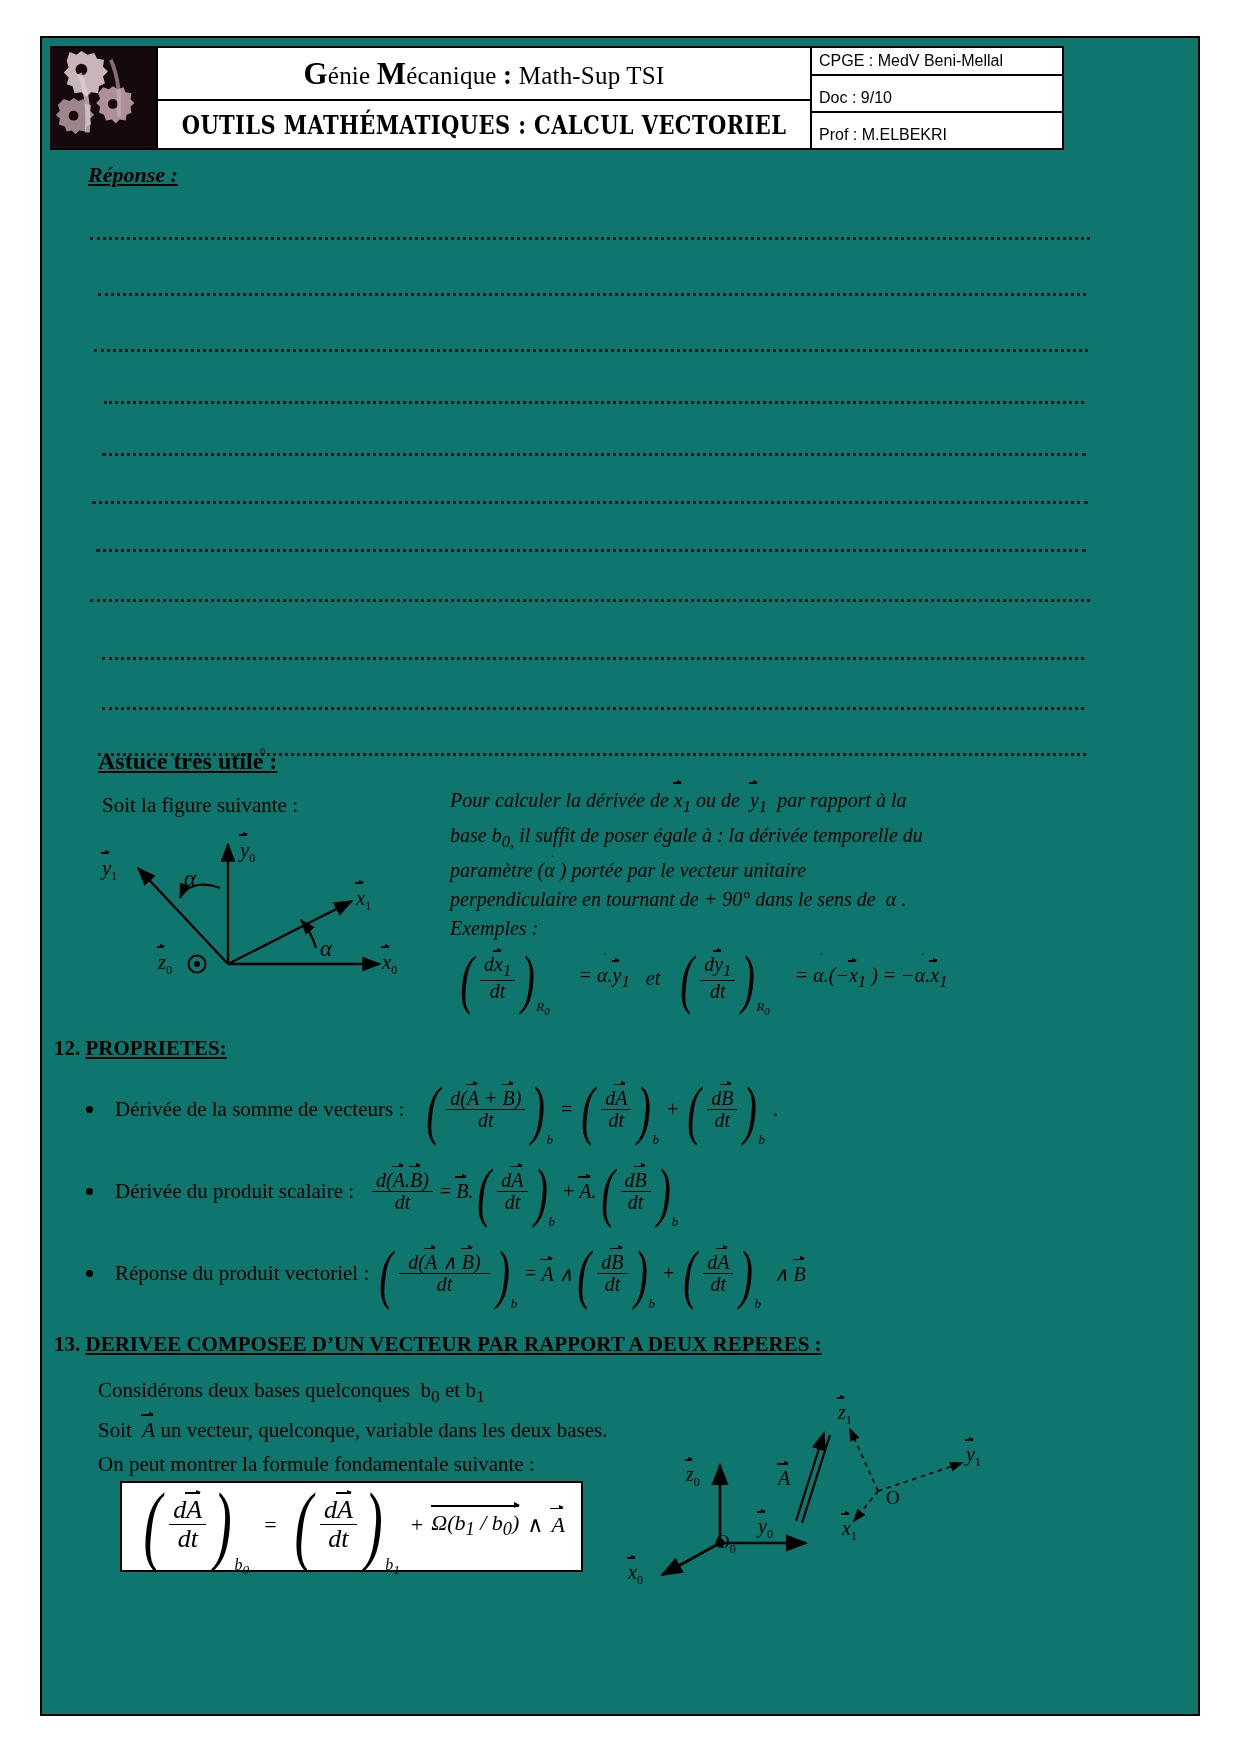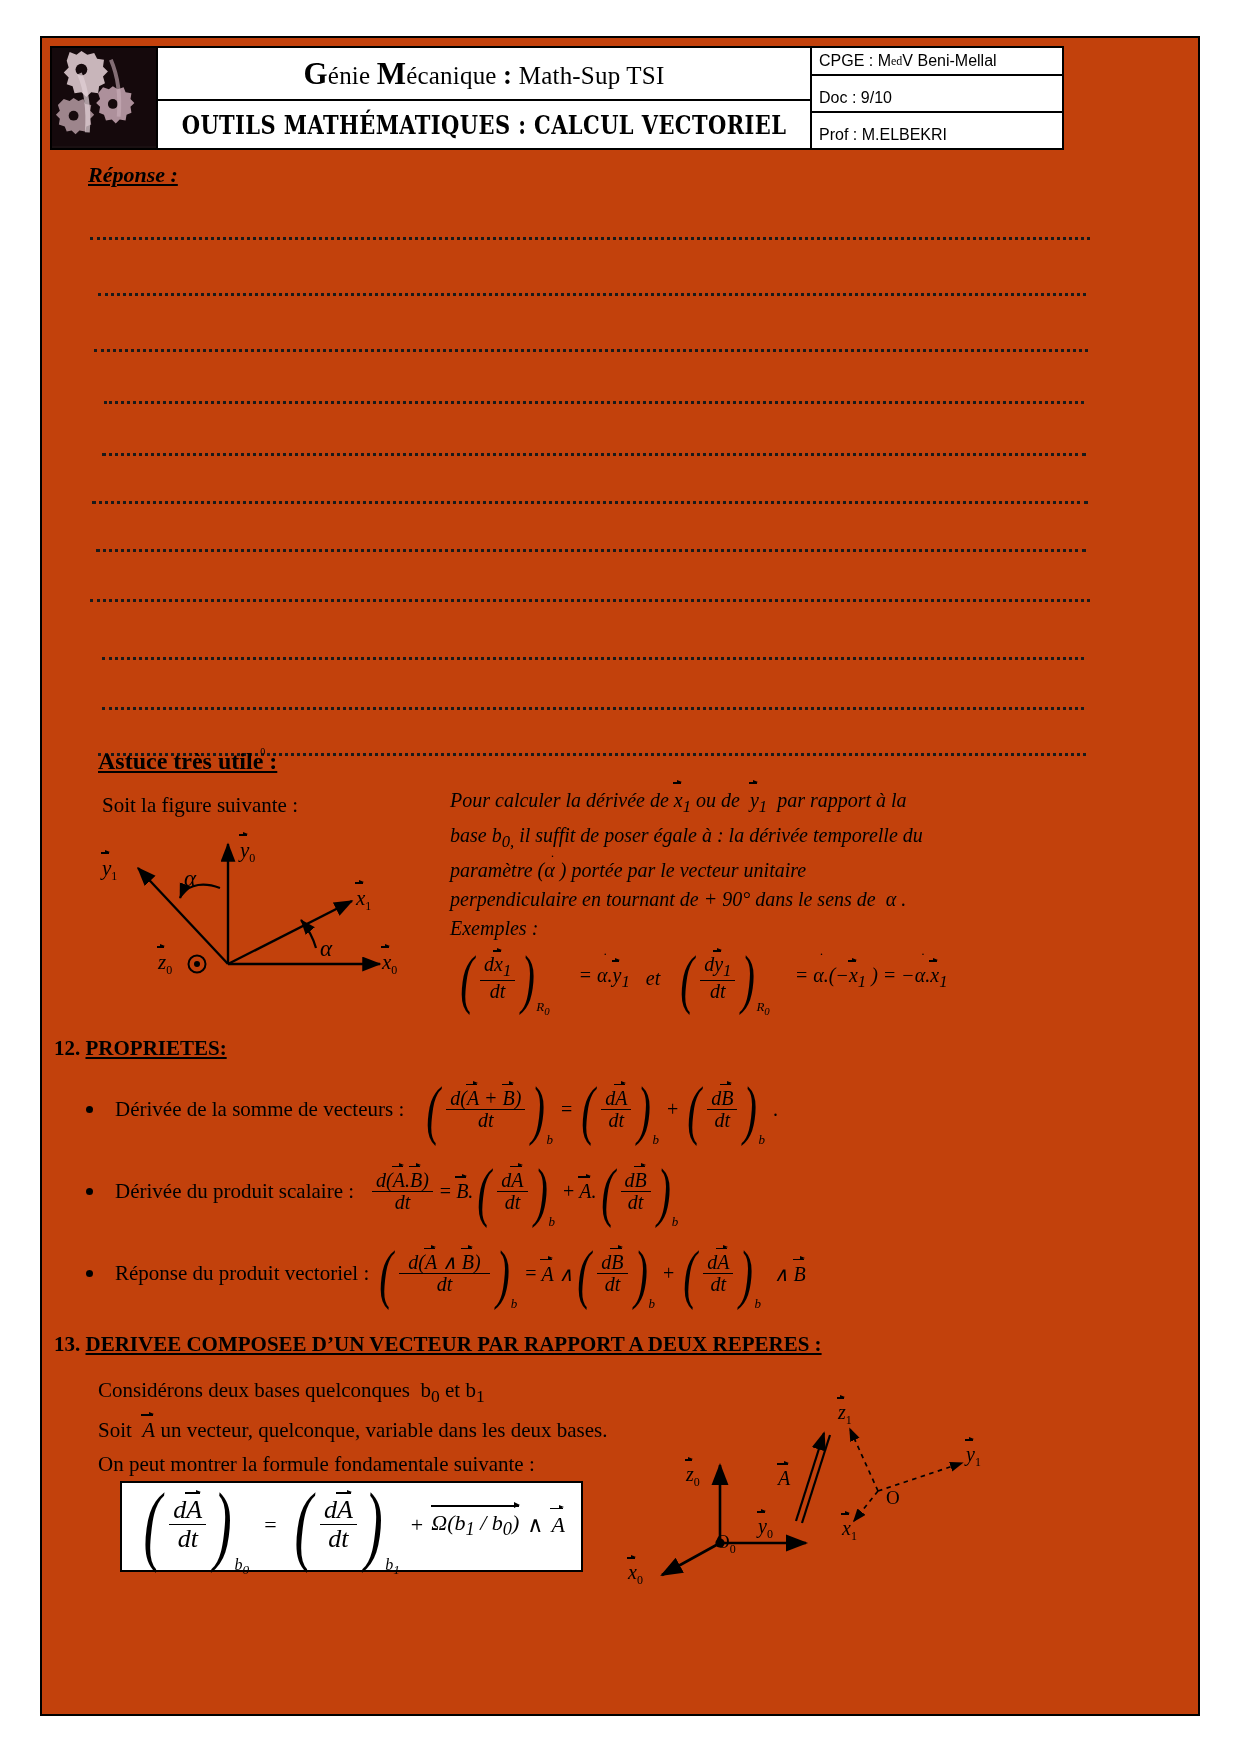--- a/index.html
+++ b/index.html
@@ -17,21 +17,21 @@
   }
 
   .page {
     position: absolute;
     left: 40px;
     top: 36px;
     width: 1160px;
     height: 1680px;
     border: 2px solid #000;
     box-sizing: border-box;
-    background: #c2410c;
+    background: #0f766e;
   }
 
   
   .hdr {
     position: absolute;
     left: 8px;
     top: 8px;
     width: 1014px;
     height: 104px;
     display: flex;
@@ -96,21 +96,21 @@
     flex: 1;
     display: flex;
     align-items: center;
     padding-left: 7px;
     font-family: "Liberation Sans", sans-serif;
     font-size: 16px;
     border-bottom: 2px solid #000;
     box-sizing: border-box;
   }
   .hdr-cell:last-child { border-bottom: none; }
-  .hdr-cell sup { font-size: 12px; vertical-align: super; font-family: Liberation Serif, serif; }
+  .hdr-cell sup { font-size: 16px; vertical-align: super; }
 
   
   .body-area {
     position: absolute;
     left: 8px;
     top: 118px;
     width: 1140px;
     bottom: 6px;
   }
 

